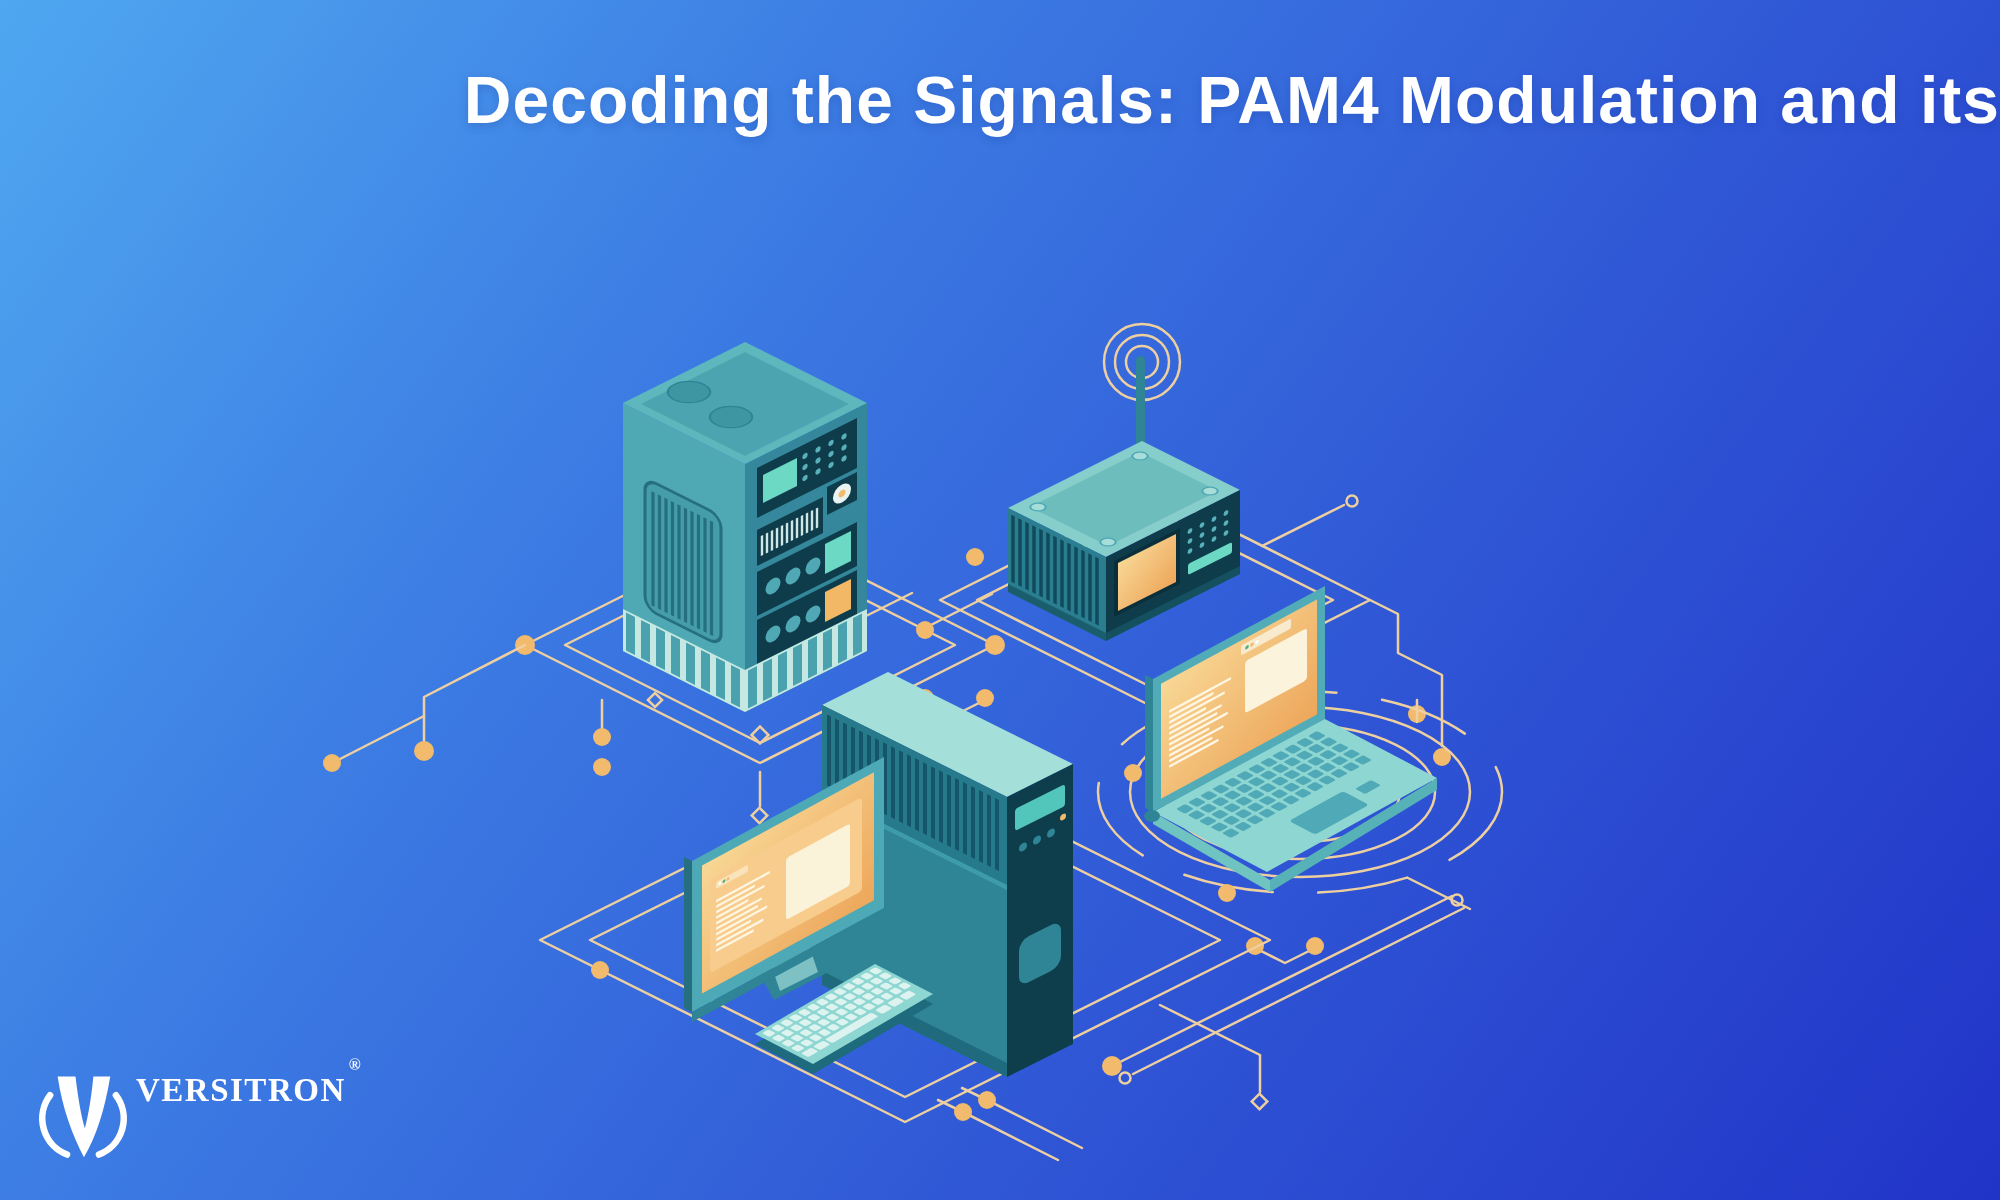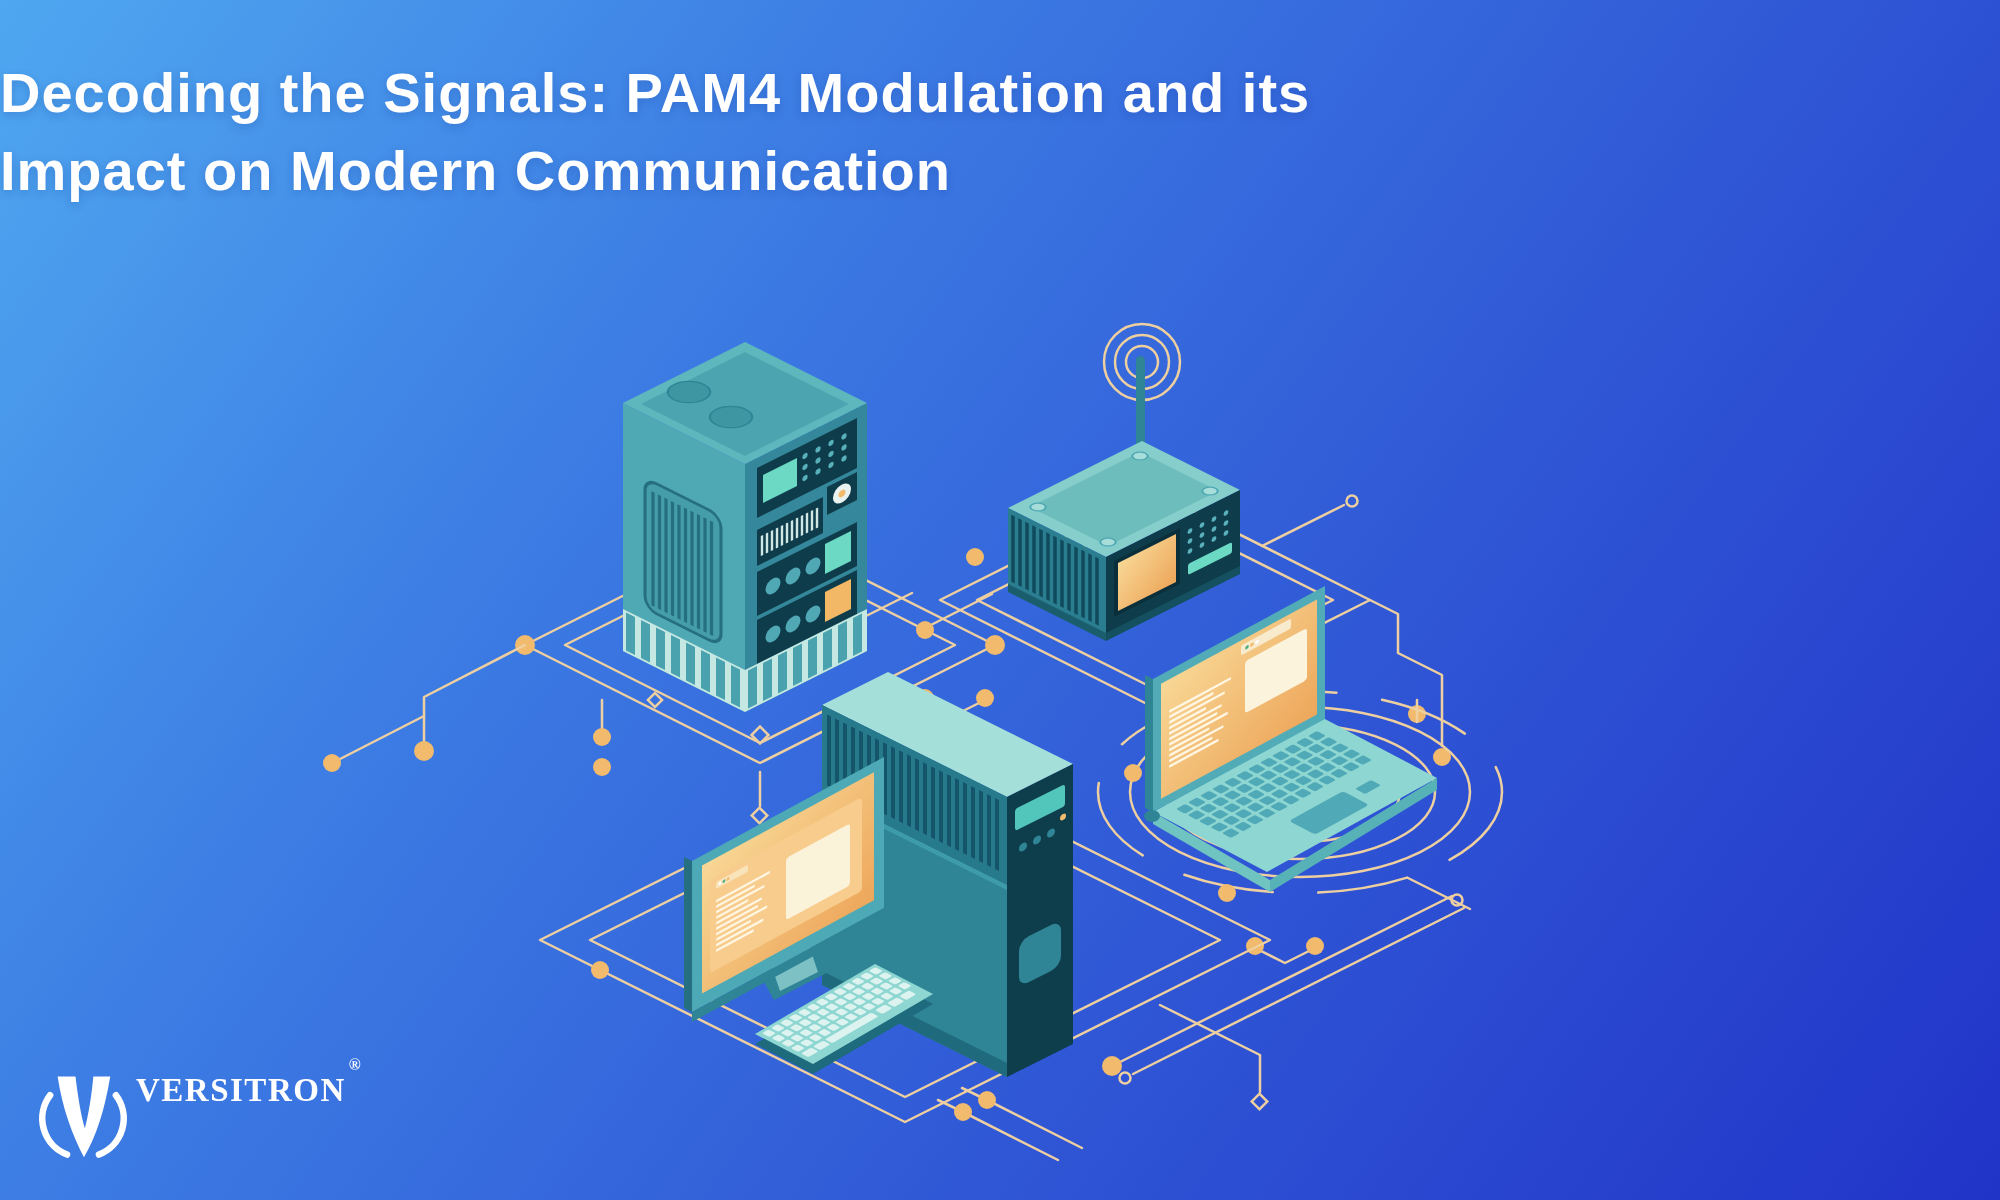--- a/index.html
+++ b/index.html
@@ -13,22 +13,22 @@
   }
   *{margin:0;padding:0;box-sizing:border-box}
   html,body{width:2000px;height:1200px;overflow:hidden}
   .banner{
     position:relative;width:2000px;height:1200px;overflow:hidden;
     background:linear-gradient(126deg,var(--bg1) 0%,var(--bg2) 30%,var(--bg3) 66%,var(--bg4) 100%);
     font-family:"Liberation Sans",sans-serif;
   }
   .illu{position:absolute;inset:0;width:2000px;height:1200px;display:block}
   .title{
-    position:absolute;top:54px;left:0;right:0;text-align:left;
-    color:var(--title);font-weight:700;font-size:56px;line-height:1.4;letter-spacing:1px;
+    position:absolute;top:54px;left:0;right:0;text-align:right;
+    color:var(--title);font-weight:700;font-size:66px;line-height:1.4;letter-spacing:1px;
     text-shadow:0 3px 10px rgba(15,40,130,.22);
   }
   .title .line{display:block}
   .logo{position:absolute;left:36px;top:1072px;display:flex;align-items:flex-start}
   .vmark{width:94px;height:88px;flex:0 0 auto}
   .brand{
     font-family:"Liberation Serif",serif;font-weight:700;color:var(--logo);
     font-size:33px;letter-spacing:1.5px;margin-left:6px;
   }
   .reg{
@@ -518,21 +518,20 @@
         <rect x="16" y="42" width="10" height="7.4" rx="1.5" fill="#DCF3EF"></rect>
         <rect x="78" y="42" width="10" height="7.4" rx="1.5" fill="#DCF3EF"></rect>
         <rect x="90" y="42" width="10" height="7.4" rx="1.5" fill="#DCF3EF"></rect>
         <rect x="102" y="42" width="10" height="7.4" rx="1.5" fill="#DCF3EF"></rect>
       </g>
     </g>
   </svg>
 
   <h1 class="title">
     <span class="line">Decoding the Signals: PAM4 Modulation and its</span>
-    <span class="line">Impact on Modern Communication</span>
   </h1>
 
   <div class="logo">
     <svg class="vmark" viewBox="0 0 100 92" aria-hidden="true">
       <path d="M 15,24 A 41,41 0 0 0 33,87" stroke="#FFFFFF" stroke-width="7" fill="none" stroke-linecap="round"></path>
       <path d="M 85,24 A 41,41 0 0 1 67,87" stroke="#FFFFFF" stroke-width="7" fill="none" stroke-linecap="round"></path>
       <path d="M 23,4 L 42,4 C 45,28 48,46 52,59 C 56,44 59,25 61,4 L 79,4 C 73,40 64,68 51,90 C 39,67 28,38 23,4 Z" fill="#FFFFFF"></path>
     </svg>
     <span class="brand">VERSITRON</span>
     <sup class="reg">®</sup>

